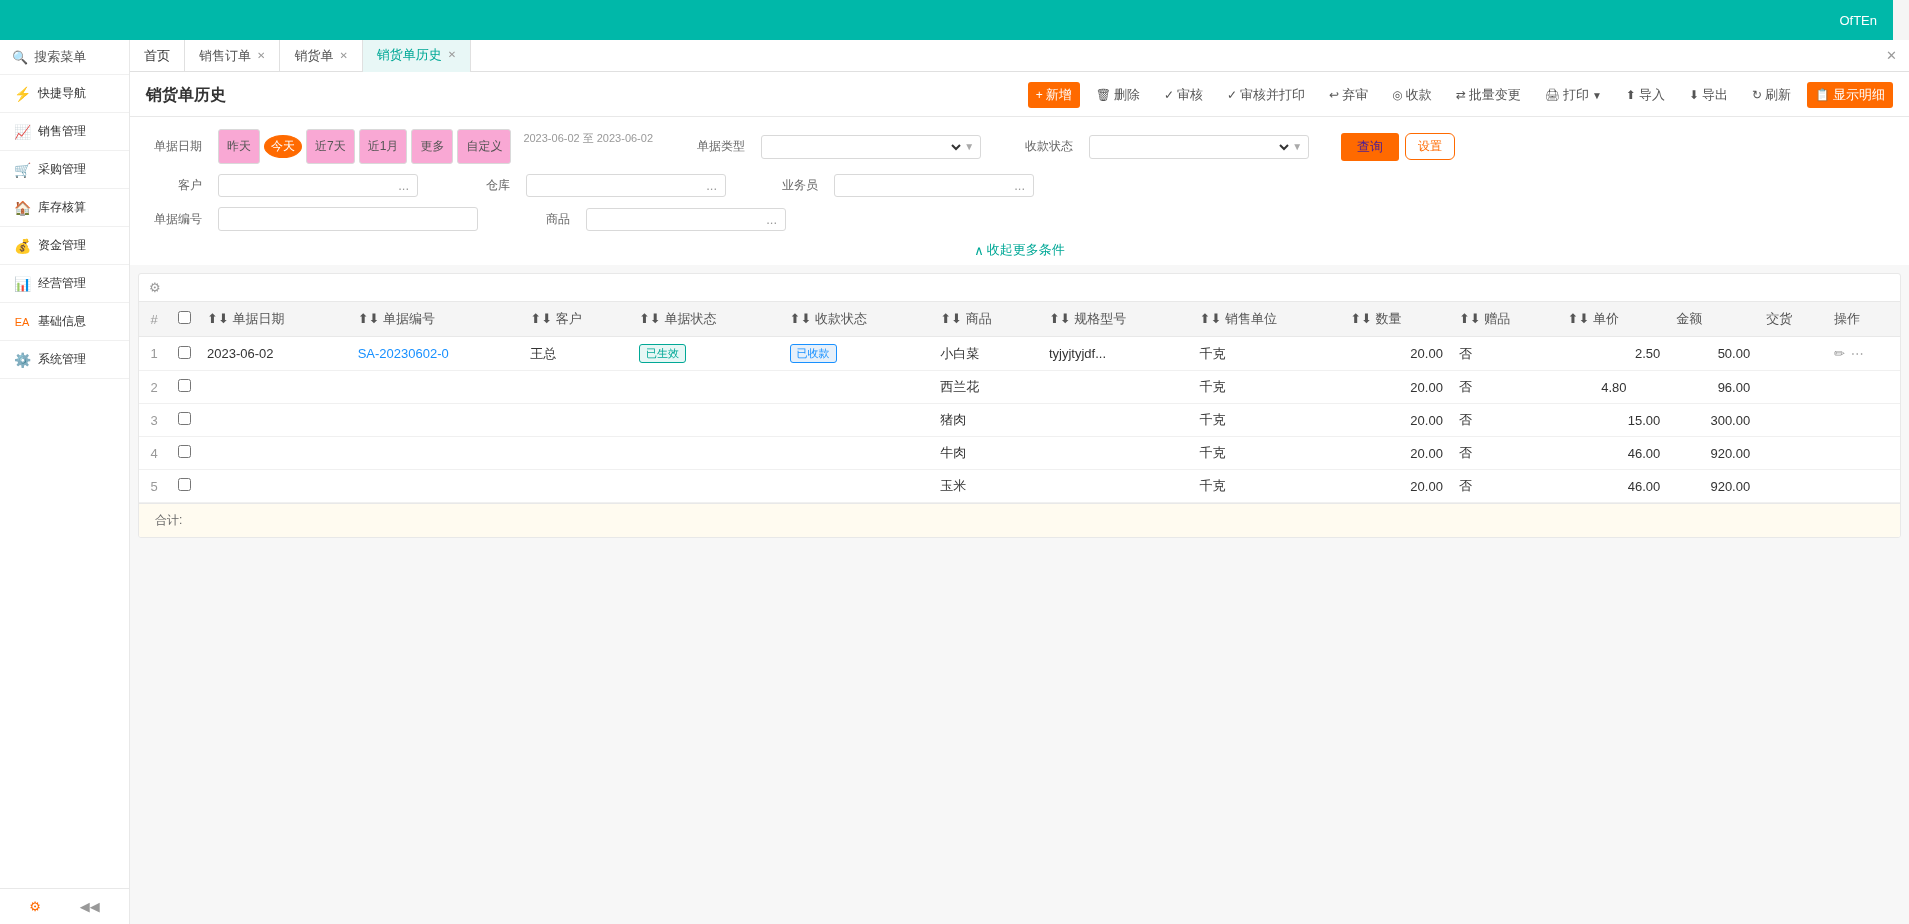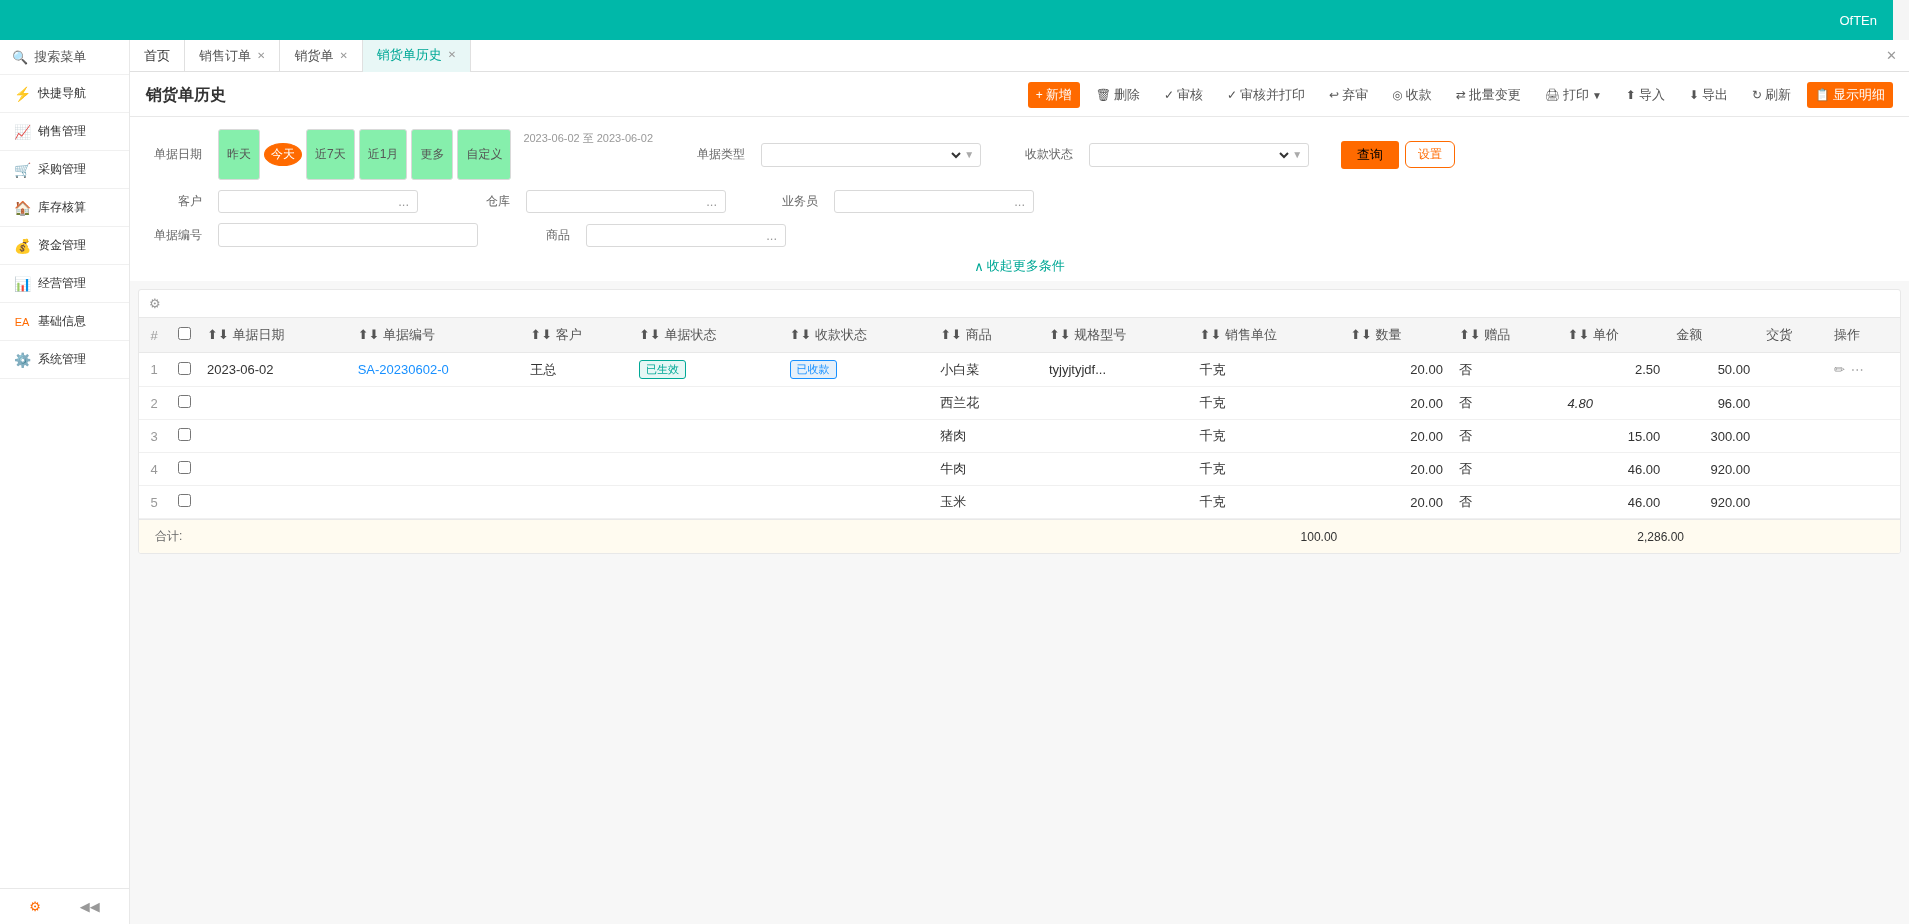--- a/index.html
+++ b/index.html
@@ -131,27 +131,27 @@
       color: #333;
       background: #fff;
     }
     .date-range-btns {
       display: flex;
       align-items: center;
       gap: 4px;
       margin-right: 4px;
     }
     .date-btn {
-      padding: 16px 8px;
+      padding: 8px 8px;
       border: 1px solid #d9d9d9;
       border-radius: 3px;
       cursor: pointer;
       font-size: 12px;
       color: #555;
-      background: #86efac;
+      background: #f9a8d4;
     }
     .date-btn.active {
       background: #ff6a00;
       color: #fff;
       border-color: #ff6a00;
       border-radius: 50%;
       padding: 2px 6px;
     }
     .filter-select-wrapper {
       display: flex;
@@ -166,21 +166,21 @@
       border: none;
       outline: none;
       font-size: 12px;
       color: #333;
       width: 100%;
       background: transparent;
     }
     .filter-dots { color: #999; cursor: pointer; margin-left: 4px; }
     .query-btn {
       background: #ff6a00;
-      color: #000000;
+      color: #4c1d95;
       border: none;
       border-radius: 3px;
       padding: 5px 16px;
       cursor: pointer;
       font-size: 13px;
     }
     .set-btn {
       background: #fff;
       color: #ff6a00;
       border: 1px solid #ff6a00;
@@ -631,21 +631,21 @@
       <td></td>
       <td></td>
       <td></td>
       <td></td>
       <td></td>
       <td>西兰花</td>
       <td></td>
       <td>千克</td>
       <td style="text-align:right;">20.00</td>
       <td>否</td>
-      <td style="text-align:left;font-style:italic;">4.80</td>
+      <td style="text-align:center;">4.80</td>
       <td style="text-align:right;">96.00</td>
       <td></td>
       <td></td>
     </tr>
               <tr>
       <td class="num-col">3</td>
       <td class="checkbox-col">
         <input type="checkbox" style="">
       </td>
       <td></td>
@@ -702,21 +702,17 @@
       <td style="text-align:right;">920.00</td>
       <td></td>
       <td></td>
     </tr>
             </tbody>
         </table>
       </div>
 
       <div class="table-footer">
         <span class="footer-label">合计:</span>
-        <div style="flex:1;display:flex;justify-content:flex-end;gap:300px;padding-right:200px;">
-          <span style="font-size:12px;color:#333;">100.00</span>
-          <span style="font-size:12px;color:#333;">2,286.00</span>
-        </div>
       </div>
     </div>
 
   </div>
 </div>
 
 </body></html>

